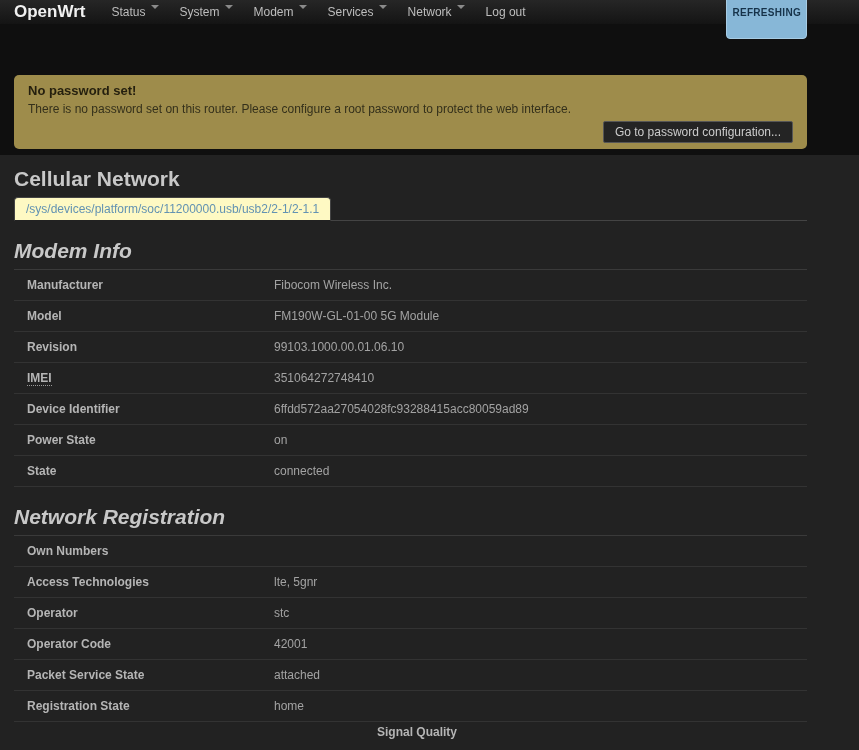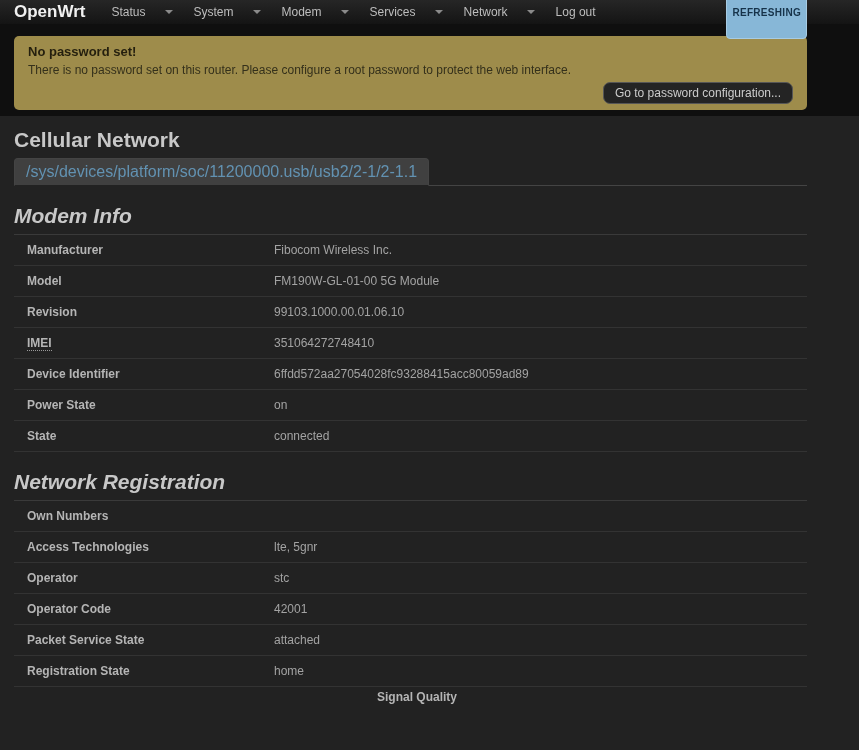--- a/index.html
+++ b/index.html
@@ -23,22 +23,21 @@
     font-weight: bold;
     color: #f0f0f0;
     margin-right: 26px;
     cursor: pointer;
   }
   .nav-menu { display: flex; align-items: center; gap: 21px; }
   .nav-item {
     font-size: 12px;
     color: #bdbdbd;
     display: flex;
-    align-items: center;
-    gap: 19px;
+    gap: 5px;
     cursor: pointer;
     white-space: nowrap;
   }
   .caret {
     width: 0; height: 0;
     border-left: 4px solid transparent;
     border-right: 4px solid transparent;
     border-top: 4px solid #8a8a8a;
     display: inline-block;
   }
@@ -58,38 +57,39 @@
 
   
   .alert-band {
     background: #0f0f0f;
     padding: 12px 52px 6px 14px;
   }
   .alert {
     background: #9e8c4b;
     border-radius: 5px;
     padding: 8px 14px 6px;
+    margin-top: 39px;
   }
   .alert-title {
     font-size: 13px;
     font-weight: bold;
     color: #241f0e;
     margin-bottom: 4px;
   }
   .alert-msg {
     font-size: 12px;
     color: #34301b;
   }
   .alert-actions { text-align: right; margin-top: 5px; }
   .alert-btn {
     font-family: "Liberation Sans", sans-serif;
     background: #242424;
     color: #cccccc;
     border: 1px solid #565656;
-    border-radius: 7px;
+    border-radius: 2px;
     font-size: 12px;
     padding: 3px 11px;
     cursor: pointer;
   }
 
   
   .content { padding: 0 52px 0 14px; }
   .page-title {
     font-size: 21px;
     font-weight: bold;
@@ -97,26 +97,26 @@
     margin: 12px 0 4px;
   }
   .tabbar {
     display: flex;
     border-bottom: 1px solid #444444;
     margin-top: 6px;
   }
   .tab {
     display: inline-block;
     padding: 4px 11px;
-    background: #404040;
+    background: #fef9c3;
     border: 1px solid #444444;
     border-bottom: 1px solid #222222;
     margin-bottom: -1px;
     border-radius: 4px 4px 0 0;
-    font-size: 16px;
+    font-size: 12px;
     color: #6292b2;
     cursor: pointer;
   }
 
   .section-title {
     font-size: 21px;
     font-weight: bold;
     color: #c8c8c8;
     margin-top: 18px;
     padding-bottom: 6px;

